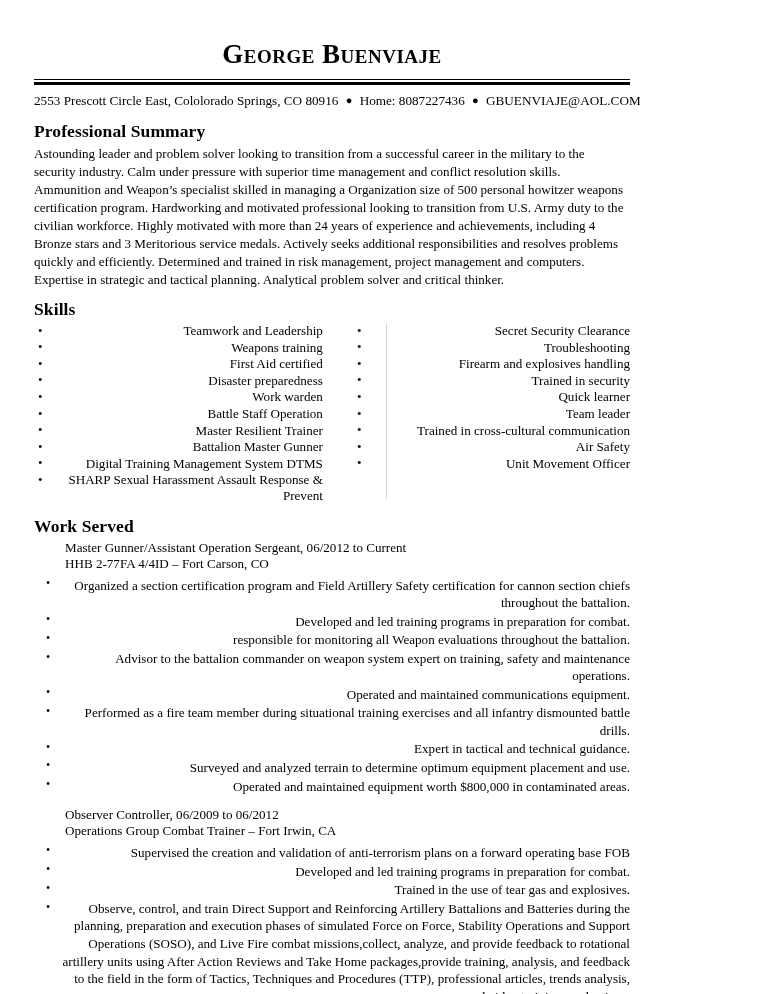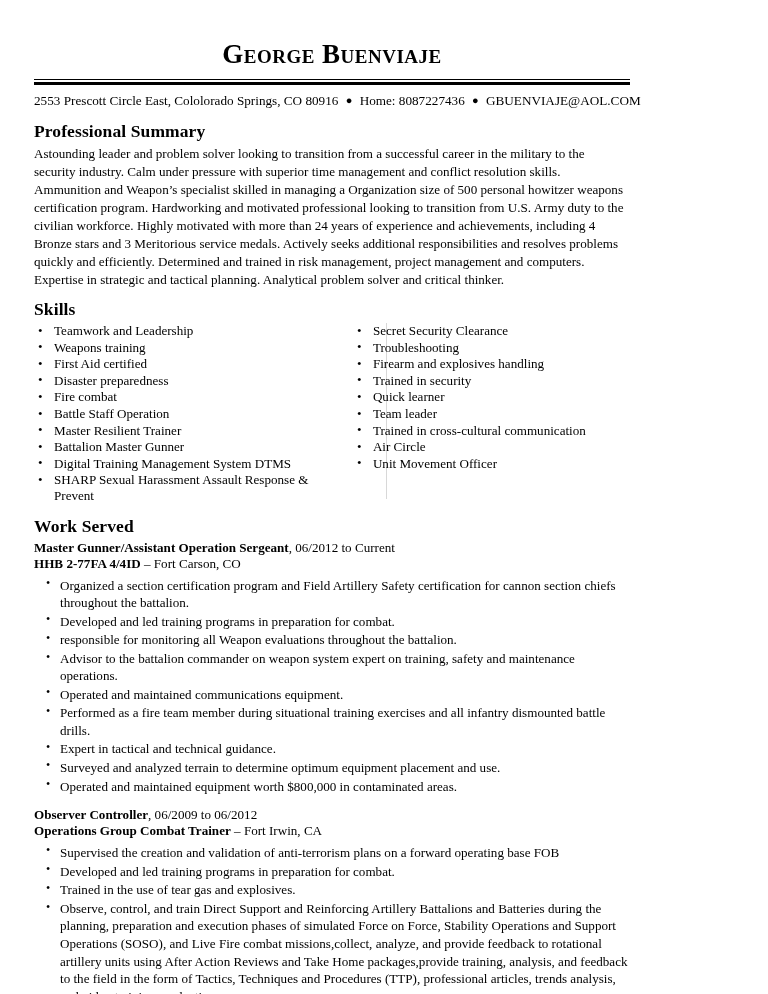--- a/index.html
+++ b/index.html
@@ -103,20 +103,21 @@
     list-style: none;
     margin: 0;
     padding: 0;
   }
   li {
     position: relative;
     padding-left: 20px;
     font-size: 13.1px;
     line-height: 1.225;
     margin-bottom: 0.5px;
+    text-align: right;
   }
   li::before {
     content: "\2022";
     position: absolute;
     left: 4px;
     top: -0.5px;
     font-size: 13px;
     line-height: inherit;
   }
 
@@ -126,21 +127,22 @@
   }
   .job + .job {
     margin-top: 12px;
   }
   .job-line {
     font-size: 13.1px;
     line-height: 1.27;
     white-space: nowrap;
   }
   .job-line .b {
-    font-weight: bold;
+    font-weight: normal;
+    margin-left: 31px;
   }
   .job-bullets {
     margin-top: 4px;
   }
   .job-bullets li {
     padding-left: 26px;
     line-height: 1.31;
     margin-bottom: 1.5px;
   }
   .job-bullets li::before {
@@ -175,38 +177,38 @@
 
   <h2 class="section-heading">Skills</h2>
   <div class="skills-wrap">
     <div class="col-divider"></div>
     <div class="skills-col left">
       <ul>
           <li>Teamwork and Leadership</li>
           <li>Weapons training</li>
           <li>First Aid certified</li>
           <li>Disaster preparedness</li>
-          <li>Fire combat</li>
+          <li>Work warden</li>
           <li>Battle Staff Operation</li>
           <li>Master Resilient Trainer</li>
           <li>Battalion Master Gunner</li>
           <li>Digital Training Management System DTMS</li>
           <li>SHARP Sexual Harassment Assault Response &amp; Prevent</li>
         </ul>
     </div>
     <div class="skills-col right">
       <ul>
           <li>Secret Security Clearance</li>
           <li>Troubleshooting</li>
           <li>Firearm and explosives handling</li>
           <li>Trained in security</li>
           <li>Quick learner</li>
           <li>Team leader</li>
           <li>Trained in cross-cultural communication</li>
-          <li>Air Circle</li>
+          <li>Air Safety</li>
           <li>Unit Movement Officer</li>
         </ul>
     </div>
   </div>
 
   <h2 class="section-heading">Work Served</h2>
   <div>
       <div class="job">
         <div class="job-line"><span class="b">Master Gunner/Assistant Operation Sergeant</span><span>, 06/2012 to Current</span></div>
         <div class="job-line"><span class="b">HHB 2-77FA 4/4ID</span><span> – Fort Carson, CO</span></div>

